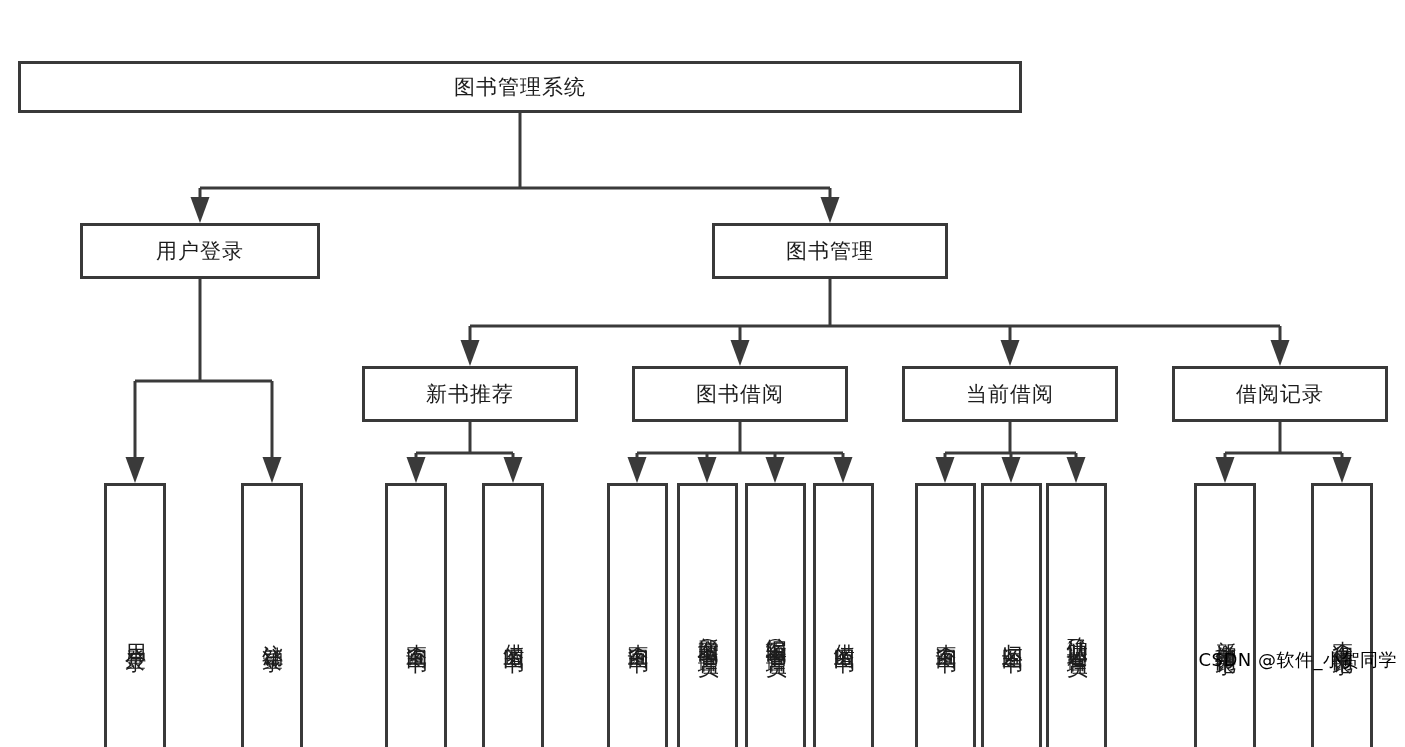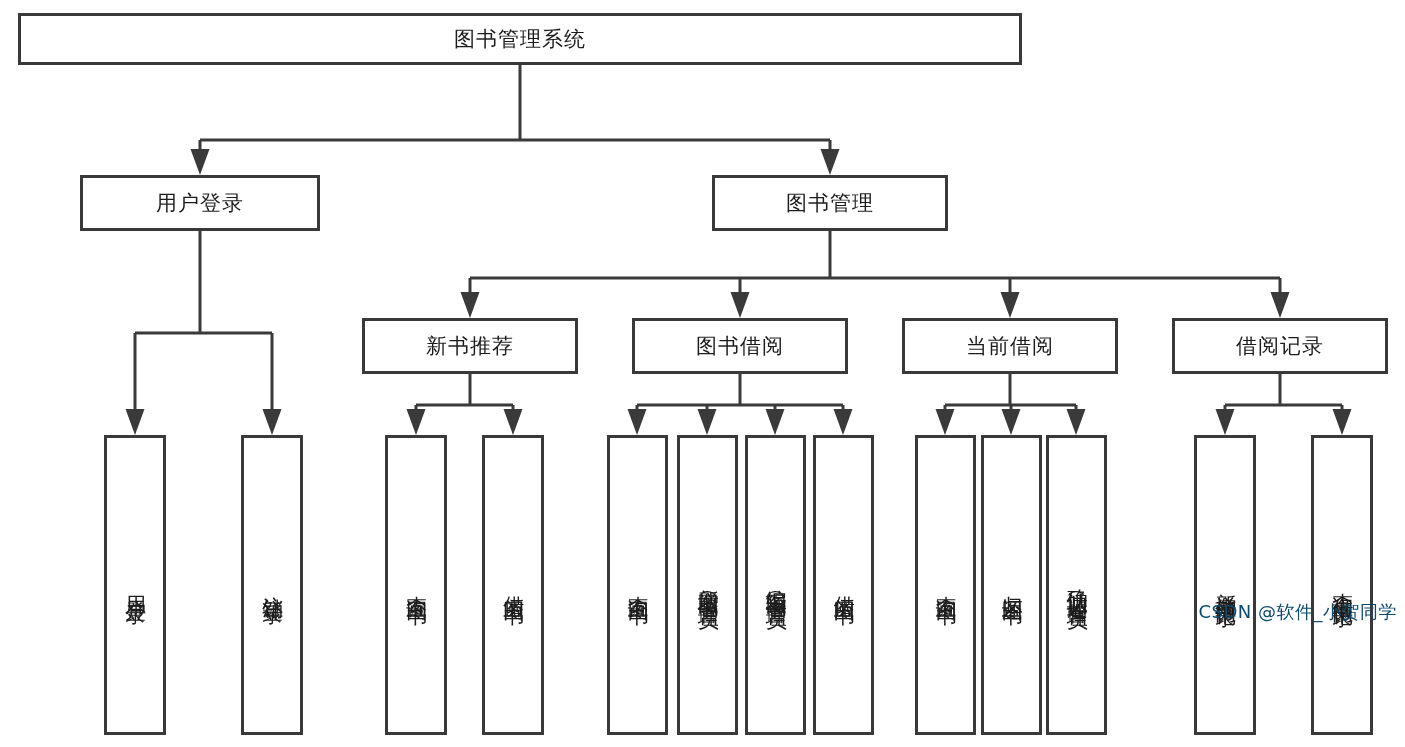--- a/index.html
+++ b/index.html
@@ -11,20 +11,21 @@
     width: 1405px;
     height: 747px;
     font-family: "DejaVu Sans", "Liberation Sans", sans-serif;
     overflow: hidden;
   }
   #diagram-root {
     position: relative;
     width: 1405px;
     height: 628px;
     background: #ffffff;
+    margin-top: 48px;
   }
   svg#flow-svg {
     position: absolute;
     left: 0;
     top: 0;
     width: 1405px;
     height: 747px;
   }
   .node-box {
     fill: #ffffff;
@@ -63,21 +64,21 @@
     letter-spacing: 3px;
     white-space: nowrap;
     pointer-events: none;
   }
   .watermark {
     position: absolute;
     right: 8px;
     bottom: 4px;
     font-family: "DejaVu Sans", "Liberation Sans", sans-serif;
     font-size: 18px;
-    color: #0c4a6e;
+    color: #000000;
     letter-spacing: 0.5px;
     white-space: nowrap;
   }
 </style>
 </head>
 <body>
 
 <div id="diagram-root">
 
   <svg id="flow-svg" viewBox="0 0 1405 747">

